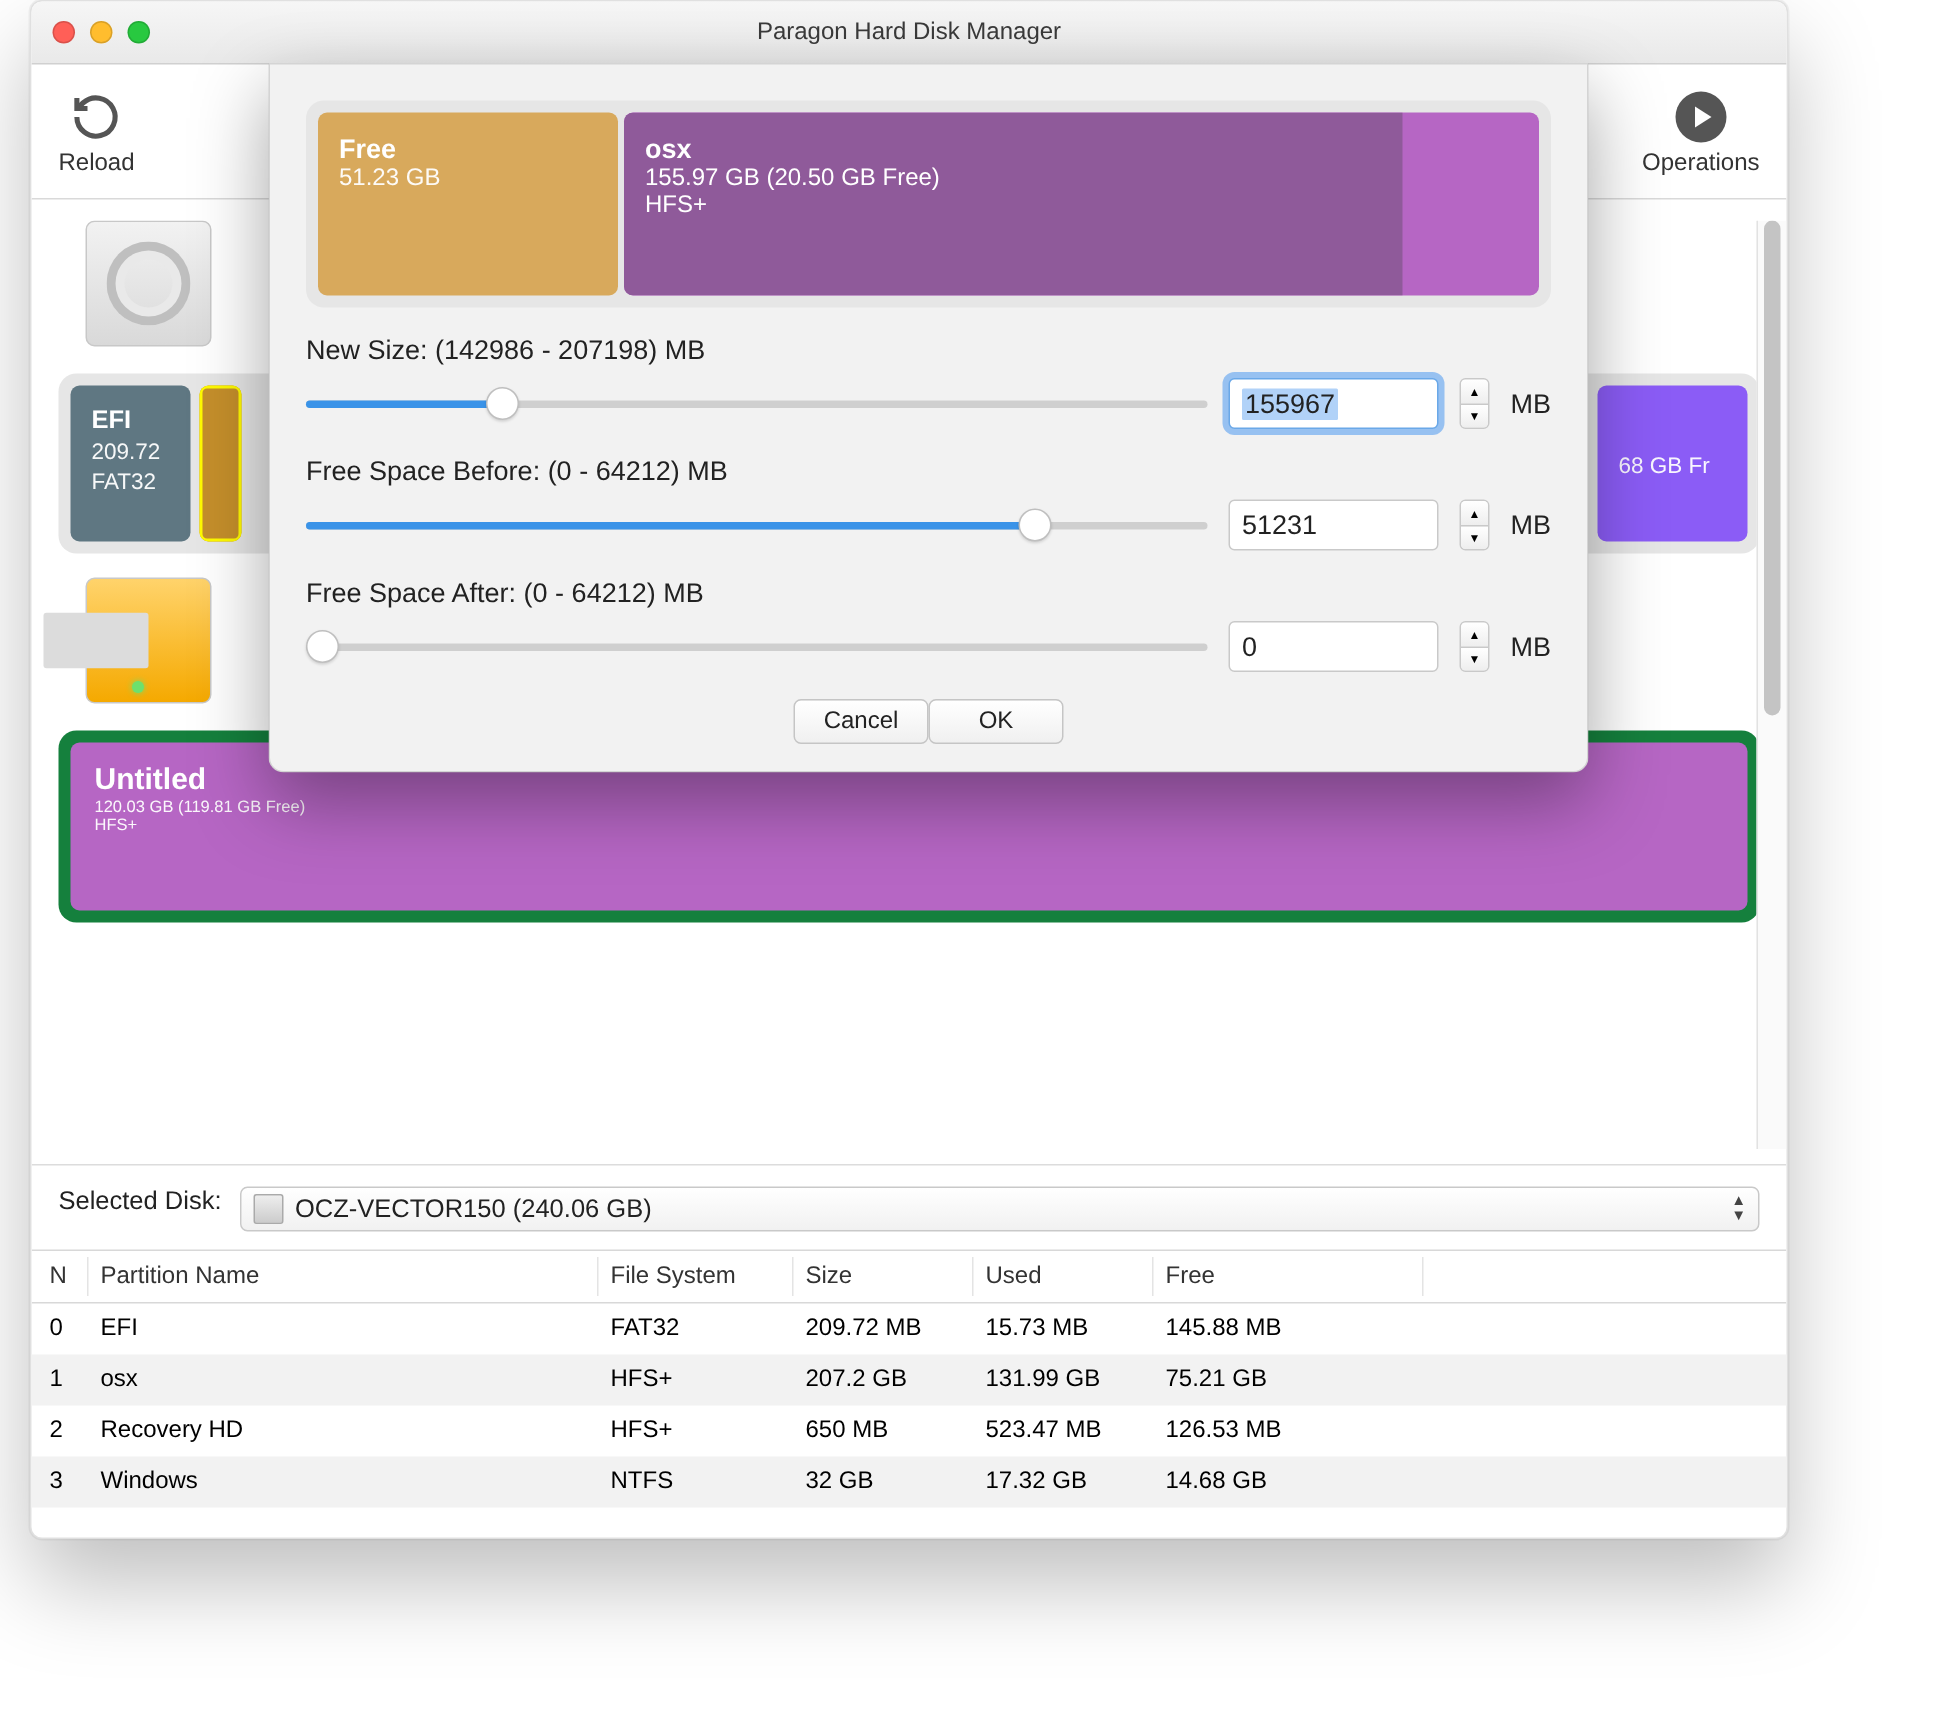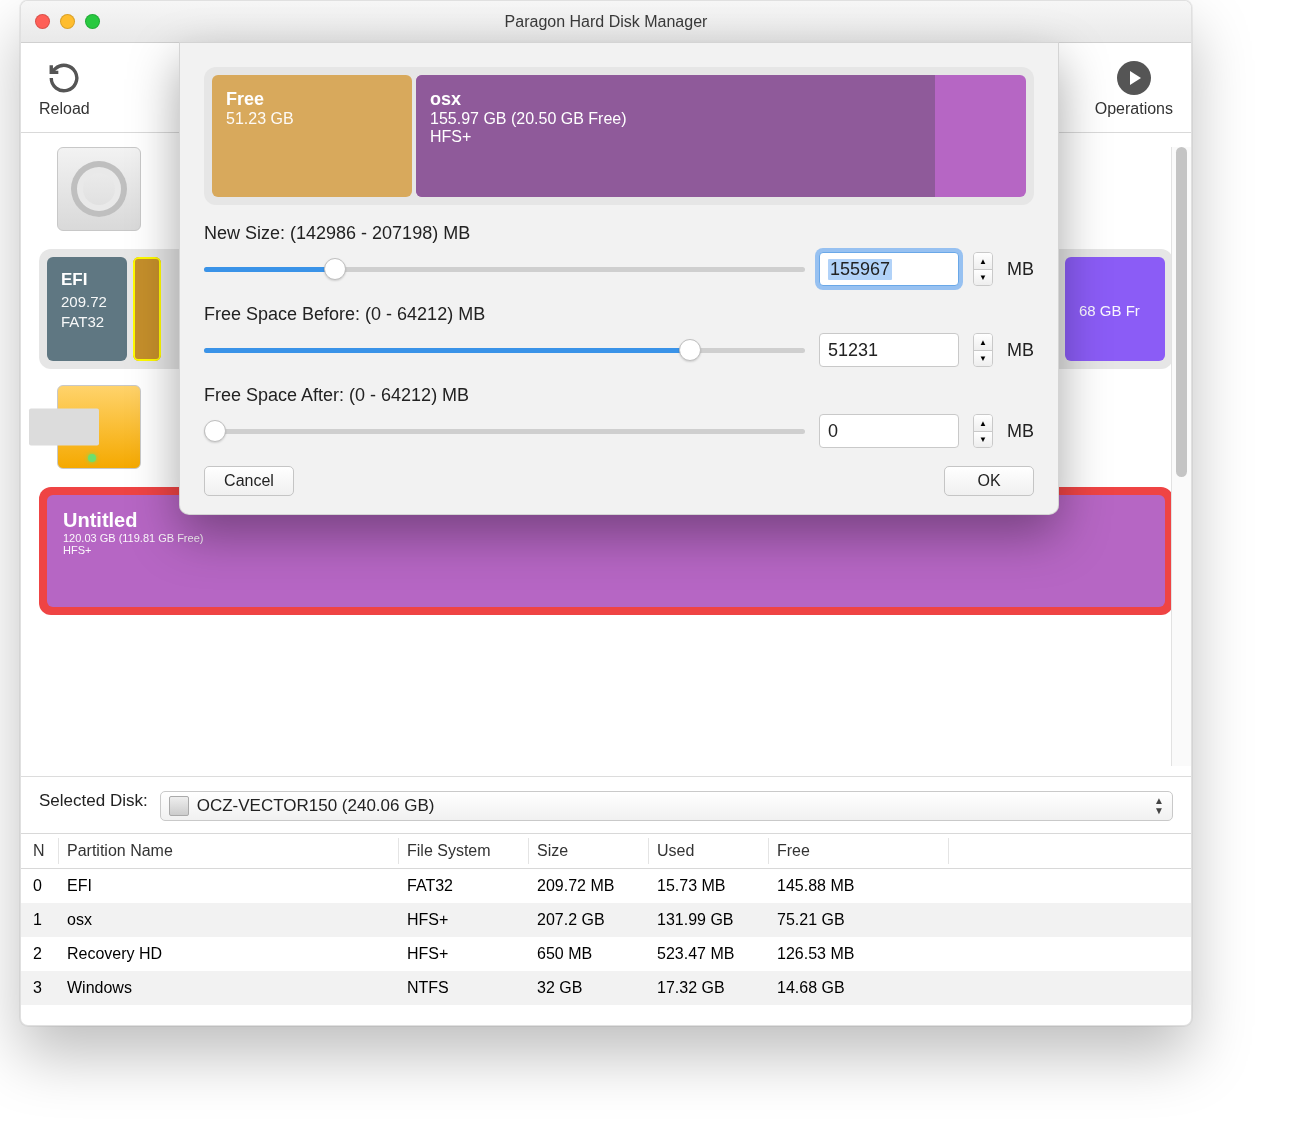--- a/index.html
+++ b/index.html
@@ -105,21 +105,21 @@
     overflow: hidden;
   }
   .part.efi { background:#5f7782; width:80px; }
   .part.teal { background:#8b5cf6; }
   .part .hl { border:3px solid #fffb00; position:absolute; inset:-1px; border-radius:6px; pointer-events:none;}
   .part .name { font-weight: bold; font-size: 17px; }
   .part .sub { opacity:0.95; font-size:15px; }
 
   .untitled-bar {
     margin: 0 18px 20px 18px;
-    background:#ef4444;
+    background:#15803d;
     border-radius:12px;
     padding:8px;
     height: 128px;
   }
   .untitled-inner {
     background:#b666c4;
     border-radius:6px;
     height:100%;
     color:#fff;
     padding:14px 16px;
@@ -215,21 +215,21 @@
     width:140px;height:34px;border:1px solid #c9c9c9;border-radius:4px;background:#fff;
     font-size:18px;padding:4px 8px;color:#222;display:flex;align-items:center;
   }
   .num.focused{box-shadow:0 0 0 4px rgba(90,160,240,0.6);border-color:#6aa8e8;}
   .num.focused .sel{background:#b1d2f8;padding:0 2px;border-radius:1px;}
   .stepper{display:flex;flex-direction:column;border:1px solid #c9c9c9;border-radius:4px;overflow:hidden;}
   .stepper div{width:18px;height:16px;display:flex;align-items:center;justify-content:center;font-size:8px;background:linear-gradient(#fff,#eee);}
   .stepper div+div{border-top:1px solid #c9c9c9;}
   .unit{font-size:18px;color:#222;}
 
-  .btnrow{display:flex;justify-content:space-between;margin-top:6px;}
+  .btnrow{display:flex;justify-content:center;margin-top:6px;}
   .btn{
     min-width:90px;height:30px;border:1px solid #c5c5c5;border-radius:5px;
     background:linear-gradient(#ffffff,#f0f0f0);
     font-size:16px;color:#222;display:flex;align-items:center;justify-content:center;
     padding:0 18px;cursor:pointer;
   }
 </style>
 </head>
 <body>
 

